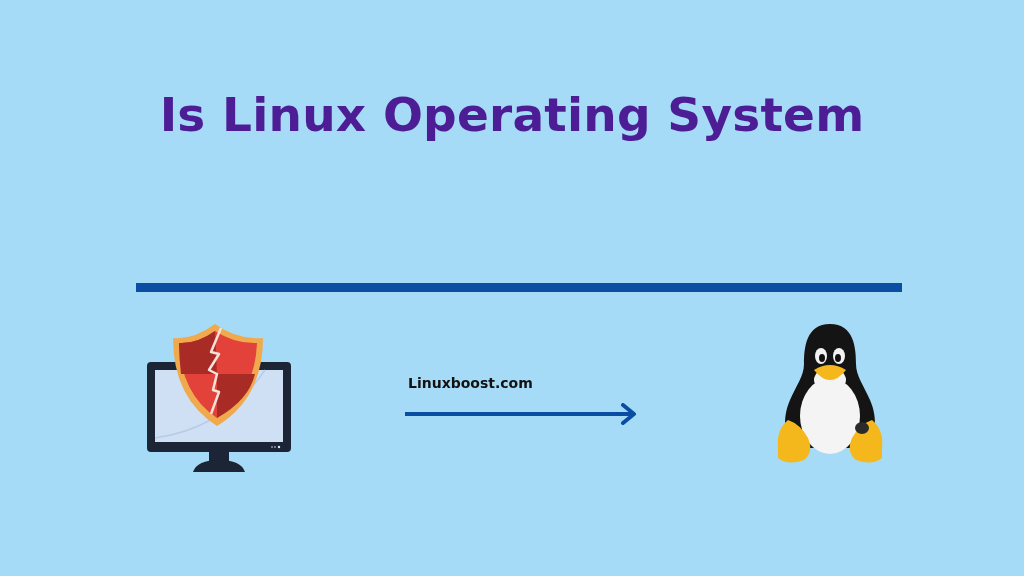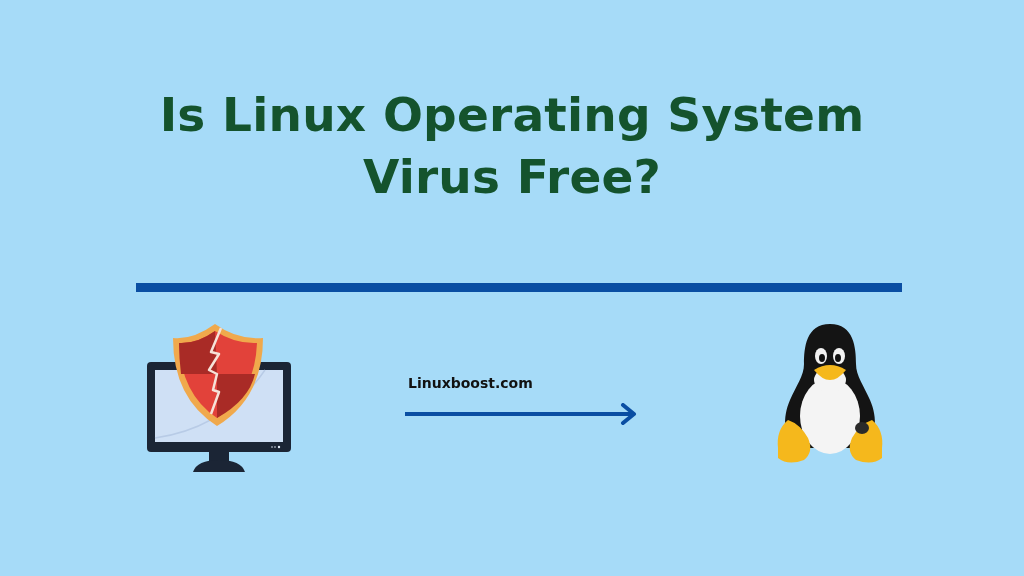--- a/index.html
+++ b/index.html
@@ -1,30 +1,29 @@
 <!DOCTYPE html>
 <html><head>
 <meta charset="utf-8">
 <style>
   html,body{margin:0;padding:0;}
   body{width:1024px;height:576px;overflow:hidden;position:relative;background:#a6dbf8;font-family:"DejaVu Sans","Liberation Sans",sans-serif;}
-  .title{position:absolute;left:0;top:84px;width:1024px;text-align:center;font-size:47px;line-height:62px;font-weight:bold;color:#14532d;letter-spacing:0.2px;}
+  .title{position:absolute;left:0;top:84px;width:1024px;text-align:center;font-size:47px;line-height:62px;font-weight:bold;color:#4c1d95;letter-spacing:0.2px;}
   .title div{white-space:nowrap;}
   .divider{position:absolute;left:136px;top:283px;width:766px;height:9px;}
   .site{position:absolute;left:408px;top:375px;font-size:14px;font-weight:bold;color:#111;}
   .arrow{position:absolute;left:405px;top:403px;}
   .monitor{position:absolute;left:145px;top:318px;}
   .tux{position:absolute;left:770px;top:320px;}
 </style>
 </head>
 <body>
 
 <div class="title">
   <div>Is Linux Operating System</div>
-  <div>Virus Free?</div>
 </div>
 
 <div class="divider" style="background:#0a4ea3;"></div>
 
 <svg class="monitor" width="150" height="158" viewBox="0 0 150 158">
 
   <rect x="2" y="44" width="144" height="90" rx="4" fill="#1b2535"></rect>
   <rect x="10" y="52" width="128" height="72" fill="#cfe0f5"></rect>
   <path d="M10 120 Q 80 110 120 52" stroke="#b8cbe6" stroke-width="1.5" fill="none"></path>
   <circle cx="134" cy="129" r="1.2" fill="#dfe8f5"></circle>

